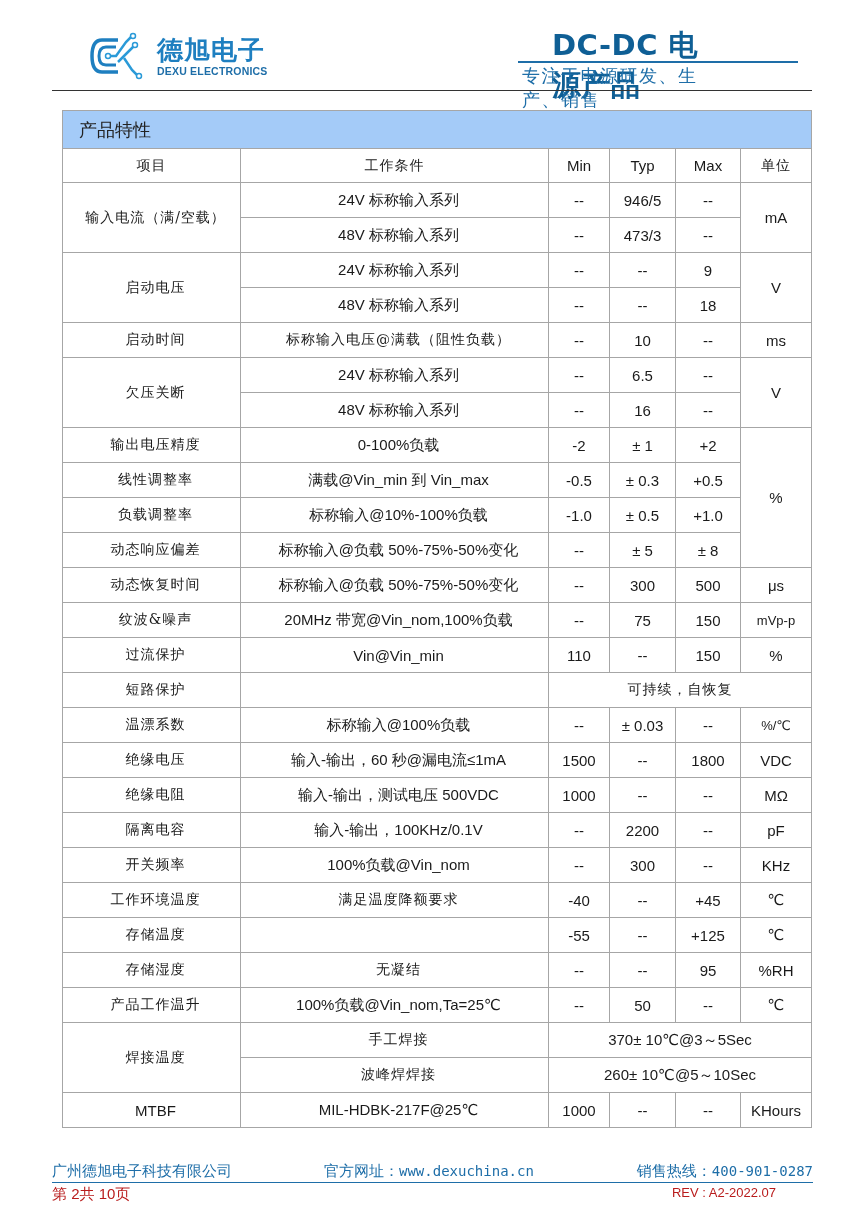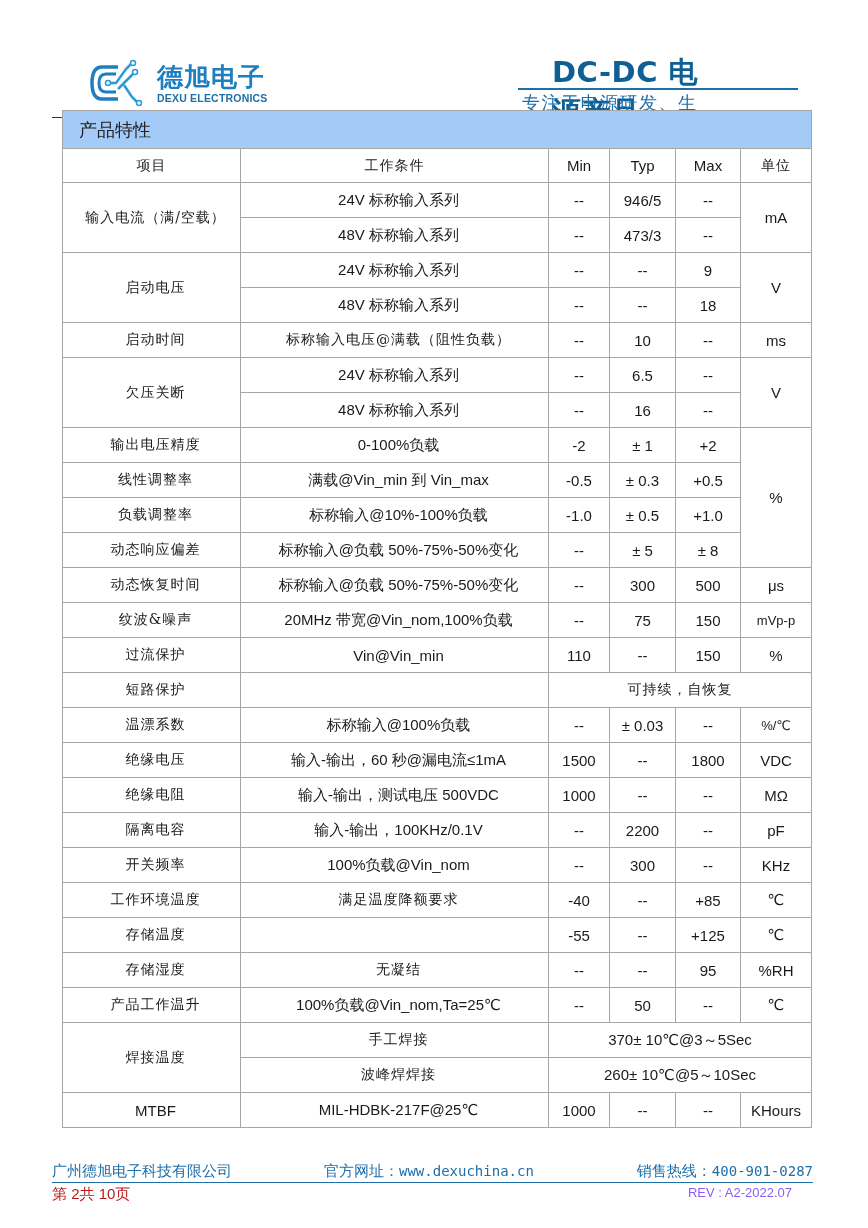--- a/index.html
+++ b/index.html
@@ -1,18 +1,18 @@
 <!DOCTYPE html>
 <html><head>
 <meta charset="utf-8">
 <style>
   html, body { margin: 0; padding: 0; background: #ffffff; }
   body { width: 868px; height: 1228px; position: relative; overflow: hidden;
          font-family: "Liberation Sans", "DejaVu Sans", sans-serif; color: #1a1a1a; }
-  .header { position: absolute; left: 0; top: 0; width: 720px; height: 95px; margin-top: 27px; }
+  .header { position: absolute; left: 0; top: 0; width: 720px; height: 95px; }
   .logo { position: absolute; left: 88px; top: 32px; width: 60px; height: 48px; }
   .brand-cn { position: absolute; left: 157px; top: 33px; font-size: 26px; color: #1e7fc0;
               font-family: "DejaVu Sans", sans-serif; letter-spacing: 1px; font-weight: bold; }
   .brand-en { position: absolute; left: 157px; top: 65px; font-size: 10.5px; color: #1e6ea8;
               font-weight: bold; letter-spacing: 0.2px; }
   .title-right { position: absolute; left: 552px; top: 26px; font-size: 29px; font-weight: bold;
                  color: #0f5f95; font-family: "DejaVu Sans", sans-serif; letter-spacing: 0.5px; }
   .title-rule { position: absolute; left: 518px; top: 61px; width: 280px; height: 2px; background: #1e6ea8; }
   .slogan { position: absolute; left: 522px; top: 64px; font-size: 18px; color: #1e6ea8;
             font-family: "DejaVu Serif", serif; letter-spacing: 1.5px; }
@@ -30,21 +30,21 @@
   .hdr td { height: 33px; }
 
   .footer-links { position: absolute; left: 52px; top: 1160px; width: 761px; height: 22px;
                   border-bottom: 1px solid #1e6ea8; font-size: 15px; color: #1e6ea8; }
   .footer-links span { position: absolute; top: 2px; }
   .f-company { left: 0; }
   .f-site { left: 272px; }
   .f-hotline { right: 0; }
   .mono { font-family: "DejaVu Sans Mono", monospace; font-size: 14px; }
   .page-no { position: absolute; left: 52px; top: 1185px; font-size: 15px; color: #b91c1c; }
-  .rev { position: absolute; right: 76px; top: 1185px; font-size: 13px; color: #8b5cf6; }
+  .rev { position: absolute; right: 92px; top: 1185px; font-size: 13px; color: #b91c1c; }
 </style>
 </head>
 <body>
 
 <div class="header">
   <svg class="logo" viewBox="0 0 60 48">
     <path d="M30 8 L14 8 Q4 8 4 24 Q4 40 14 40 L30 40" fill="none" stroke="#1e7fc0" stroke-width="3.5"></path>
     <path d="M28 15 L18 15 Q11 15 11 24 Q11 33 18 33 L28 33" fill="none" stroke="#1e7fc0" stroke-width="3"></path>
     <path d="M20 24 L28 24 L38 10 L44 4" fill="none" stroke="#2a9ad8" stroke-width="2.5"></path>
     <path d="M30 30 L40 20 L46 14" fill="none" stroke="#2a9ad8" stroke-width="2.5"></path>
@@ -237,21 +237,21 @@
     <td class="c">--</td>
     <td class="c">300</td>
     <td class="c">--</td>
     <td class="c">KHz</td>
   </tr>
   <tr>
     <td class="l cn">工作环境温度</td>
     <td class="l cn">满足温度降额要求</td>
     <td class="c">-40</td>
     <td class="c">--</td>
-    <td class="c">+85</td>
+    <td class="c">+45</td>
     <td class="c">℃</td>
   </tr>
   <tr>
     <td class="l cn">存储温度</td>
     <td class="l"></td>
     <td class="c">-55</td>
     <td class="c">--</td>
     <td class="c">+125</td>
     <td class="c">℃</td>
   </tr>

